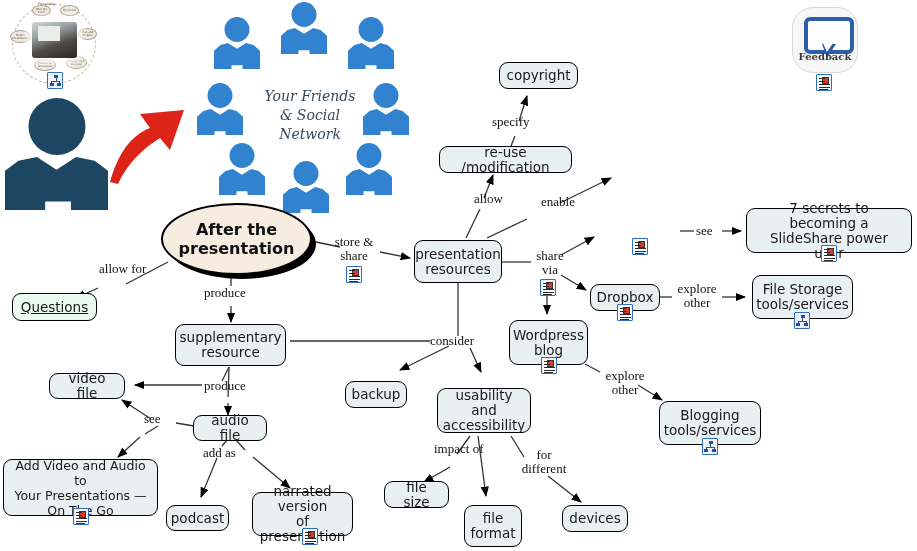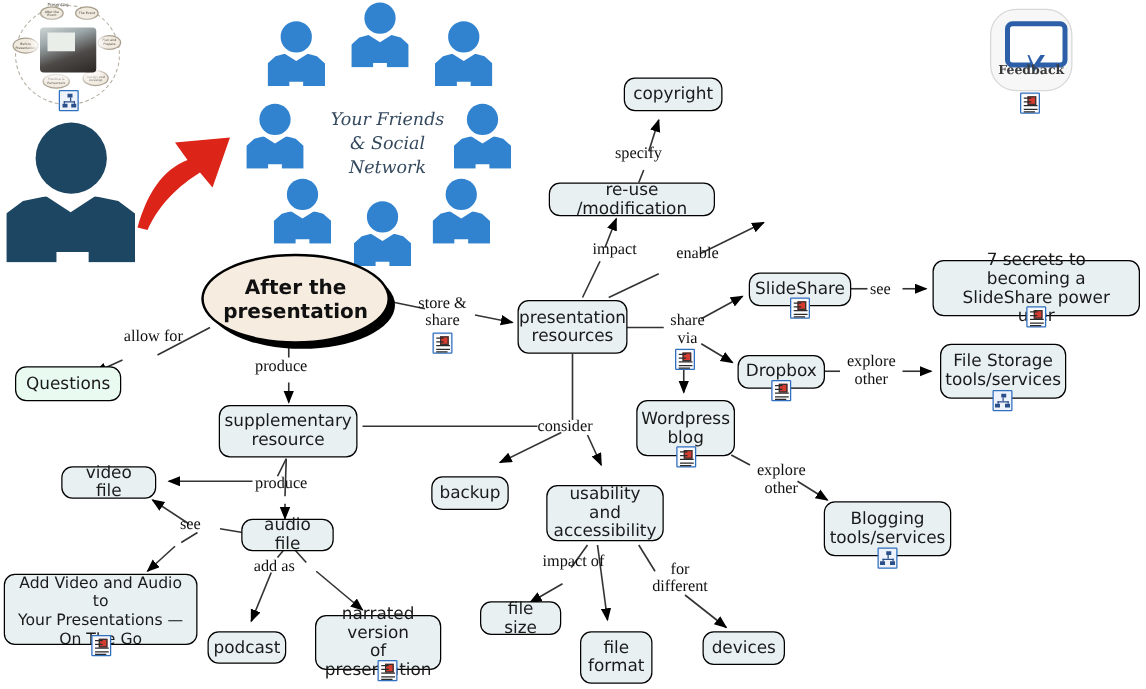--- a/index.html
+++ b/index.html
@@ -7,21 +7,21 @@
        font-family:"DejaVu Sans","Liberation Sans",sans-serif;}
   #canvas{position:absolute;left:0;top:0;width:917px;height:551px;}
   svg.edges{position:absolute;left:0;top:0;width:917px;height:551px;pointer-events:none;}
 
   
   .node{position:absolute;box-sizing:border-box;
         background:#e8f0f2;border:1.3px solid #000;border-radius:9px;
         display:flex;align-items:center;justify-content:center;
         text-align:center;color:#1a1a1a;font-size:13.5px;line-height:15px;
         padding:3px 7px;font-family:"DejaVu Sans","Liberation Sans",sans-serif;}
-  .node.green{background:#e9faf1;}
+  .node.green{background:#e9faf1;text-decoration:underline;}
 
   
   .elabel{position:absolute;font-size:13px;color:#111;line-height:14px;
           text-align:center;white-space:pre;font-family:Liberation Serif, serif;}
 
   
   #central{position:absolute;left:161px;top:203px;width:147px;height:68px;
            border-radius:50%;background:#f6ecdf;border:2.5px solid #000;
            box-shadow:5px 5px 0 -1px #000;
            display:flex;align-items:center;justify-content:center;text-align:center;
@@ -294,21 +294,20 @@
   </div>
 
   <div class="node" style="left:414px;top:240px;width:88px;height:43px;white-space:pre-line;">presentation
 resources</div>
 
   <div class="node" style="left:499px;top:62px;width:79px;height:27px;">copyright</div>
 
   <div class="node" style="left:439px;top:146px;width:133px;height:27px;">re-use /modification</div>
 
 
-  <div class="node" style="left:599px;top:218px;width:82px;height:27px;">SlideShare</div>
   <div class="ricon" style="left:632px;top:238px;">
     <div class="pg"></div>
       <div class="sq"></div>
     <div class="ln" style="top:3px;width:6px;"></div>
       <div class="ln" style="top:6px;width:6px;"></div>
     <div class="ln" style="top:9px;width:11px;"></div>
       <div class="ln" style="top:11.5px;width:11px;"></div>
     <div class="ln" style="top:14px;width:9px;"></div>
   </div>
 
@@ -393,21 +392,21 @@
       <div class="ln" style="top:6px;width:6px;"></div>
     <div class="ln" style="top:9px;width:11px;"></div>
       <div class="ln" style="top:11.5px;width:11px;"></div>
     <div class="ln" style="top:14px;width:9px;"></div>
   </div>
   <div class="elabel" style="left:204px;top:286px;">produce</div>
   <div class="elabel" style="left:204px;top:379px;">produce</div>
   <div class="elabel" style="left:144px;top:412px;">see</div>
   <div class="elabel" style="left:203px;top:446px;">add as</div>
   <div class="elabel" style="left:492px;top:115px;">specify</div>
-  <div class="elabel" style="left:474px;top:192px;">impact</div>
+  <div class="elabel" style="left:474px;top:192px;">allow</div>
   <div class="elabel" style="left:541px;top:195px;">enable</div>
   <div class="elabel" style="left: 528px; top: 249px; width: 44px; white-space: pre-line;">share
 via</div>
   <div class="ricon" style="left:540px;top:279px;">
     <div class="pg"></div>
       <div class="sq"></div>
     <div class="ln" style="top:3px;width:6px;"></div>
       <div class="ln" style="top:6px;width:6px;"></div>
     <div class="ln" style="top:9px;width:11px;"></div>
       <div class="ln" style="top:11.5px;width:11px;"></div>

